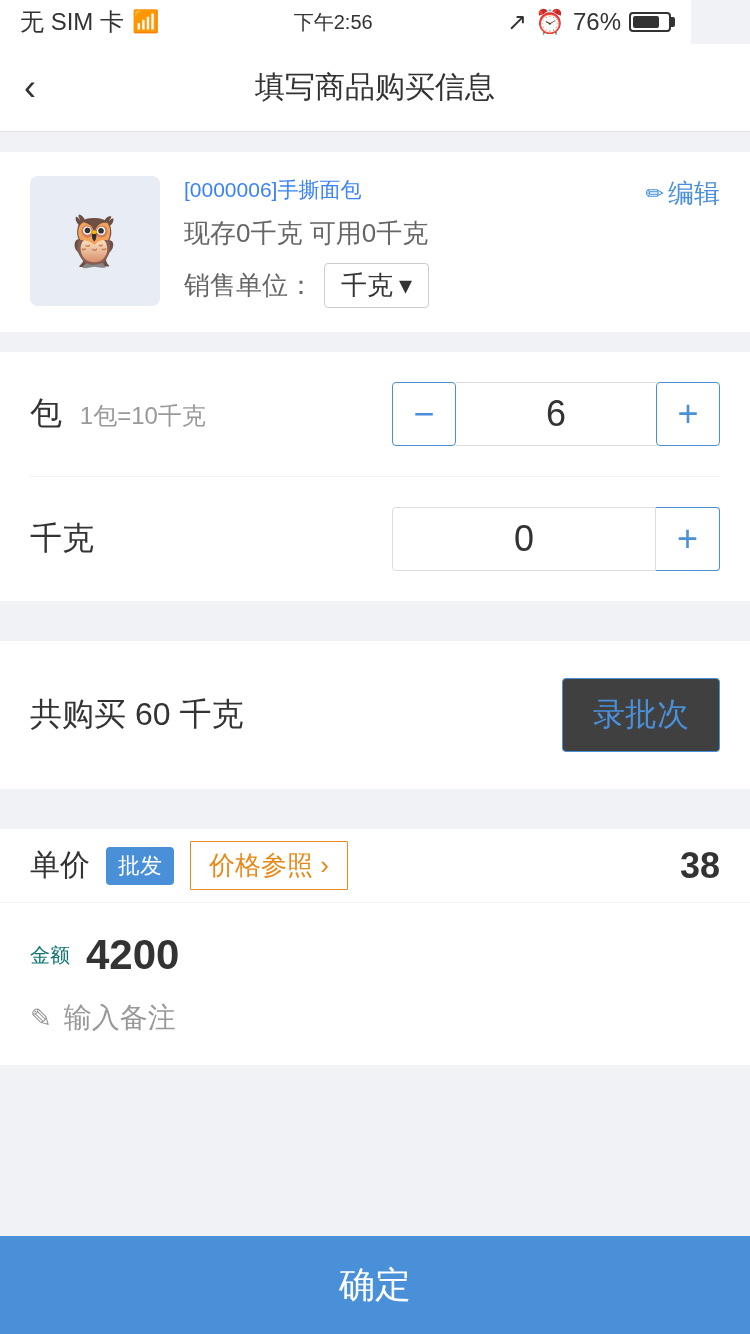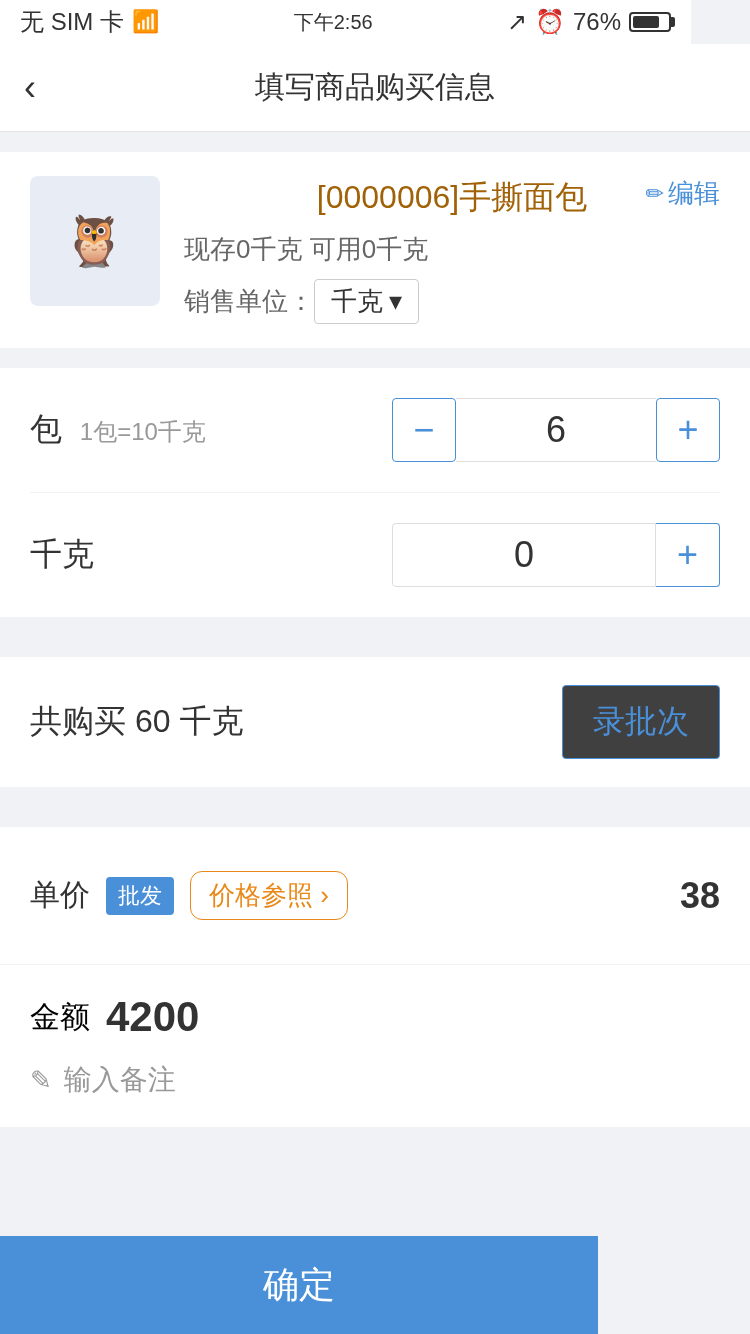--- a/index.html
+++ b/index.html
@@ -100,36 +100,36 @@
       align-items: center;
       justify-content: center;
       flex-shrink: 0;
     }
     .owl-icon {
       font-size: 50px;
       color: #7090b0;
     }
     .product-info { flex: 1; }
     .product-name {
-      font-size: 32px;
+      font-size: 21px;
       font-weight: 500;
-      color: #a16207;
+      color: #3b82f6;
       margin-bottom: 12px;
-      text-align: center;
     }
     .product-stock {
       font-size: 26px;
       color: #666;
       margin-bottom: 12px;
     }
     .product-unit {
       font-size: 26px;
       color: #666;
       display: flex;
       align-items: center;
+      gap: 10px;
     }
     .unit-selector {
       border: 1px solid #ccc;
       border-radius: 4px;
       padding: 4px 16px;
       font-size: 26px;
       color: #333;
       background: #fff;
       display: inline-flex;
       align-items: center;
@@ -214,21 +214,21 @@
       font-size: 36px;
       color: #333;
       background: #fff;
       outline: none;
       border-radius: 4px 0 0 4px;
     }
 
     
     .summary-section {
       background: #fff;
-      padding: 28px 30px;
+      padding: 37px 30px;
       display: flex;
       align-items: center;
       justify-content: space-between;
       margin-top: 20px;
     }
     .summary-text {
       font-size: 32px;
       color: #333;
     }
     .summary-text span {
@@ -241,40 +241,40 @@
       background: #404040;
       padding: 14px 30px;
       border-radius: 4px;
       font-size: 32px;
       cursor: pointer;
     }
 
     
     .price-section {
       background: #fff;
-      padding: 44px 30px;
+      padding: 12px 30px;
       display: flex;
       align-items: center;
       gap: 16px;
       margin-top: 20px;
     }
     .price-label { font-size: 30px; color: #333; }
     .price-tag {
       background: #4a90d9;
       color: #fff;
       font-size: 22px;
       padding: 4px 12px;
       border-radius: 4px;
     }
     .price-ref-btn {
       border: 1px solid #e8891a;
       color: #e8891a;
       background: #fff;
       padding: 6px 18px;
-      border-radius: 12px;
+      border-radius: 1px;
       font-size: 26px;
       display: flex;
       align-items: center;
       gap: 4px;
       cursor: pointer;
     }
     .price-value {
       margin-left: auto;
       font-size: 36px;
       color: #333;
@@ -286,41 +286,41 @@
       background: #fff;
       padding: 28px 30px;
       border-top: 1px solid #f0f2f5;
     }
     .amount-row {
       display: flex;
       align-items: center;
       gap: 16px;
       margin-bottom: 20px;
     }
-    .amount-label { font-size: 30px; color: #000000; }
+    .amount-label { font-size: 20px; color: #0f766e; }
     .amount-value { font-size: 42px; color: #333; font-weight: 600; }
     .remark-row {
       display: flex;
       align-items: center;
       gap: 12px;
       color: #999;
       font-size: 28px;
       cursor: pointer;
     }
     .remark-icon { font-size: 26px; }
 
     
     .empty-space {
       background: #f0f2f5;
       height: 300px;
     }
 
     
     .confirm-btn {
-      width: 598px;
+      width: 750px;
       height: 98px;
       background: #4a90d9;
       color: #fff;
       font-size: 36px;
       border: none;
       display: flex;
       align-items: center;
       justify-content: center;
       cursor: pointer;
       position: fixed;

